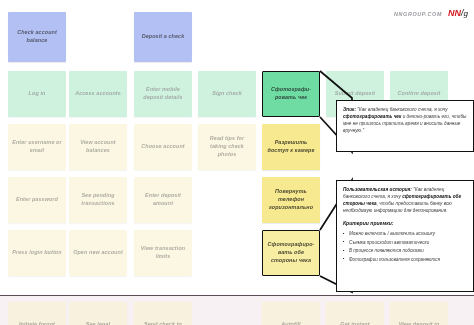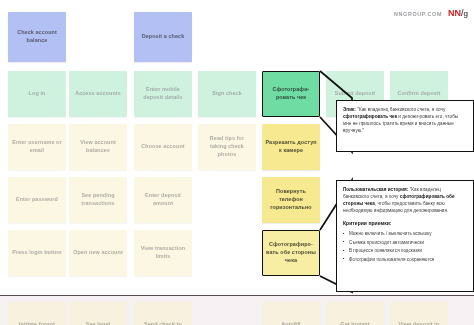--- a/index.html
+++ b/index.html
@@ -2,21 +2,21 @@
 <html><head>
 <meta charset="utf-8">
 <style>
   * { box-sizing: border-box; margin: 0; padding: 0; }
   html, body {
     width: 474px; height: 325px;
     overflow: hidden;
     background: #ffffff;
     font-family: "Liberation Sans", sans-serif;
   }
-  #root { position: relative; width: 474px; height: 325px; background: #fff; }
+  #root { position: relative; width: 474px; height: 325px; background: #fff; font-style: italic; }
 
   
   .card {
     position: absolute;
     display: flex; align-items: center; justify-content: center;
     text-align: center;
     font-size: 5.4px;
     font-weight: 700;
     line-height: 1.45;
     color: #5c5f66;

